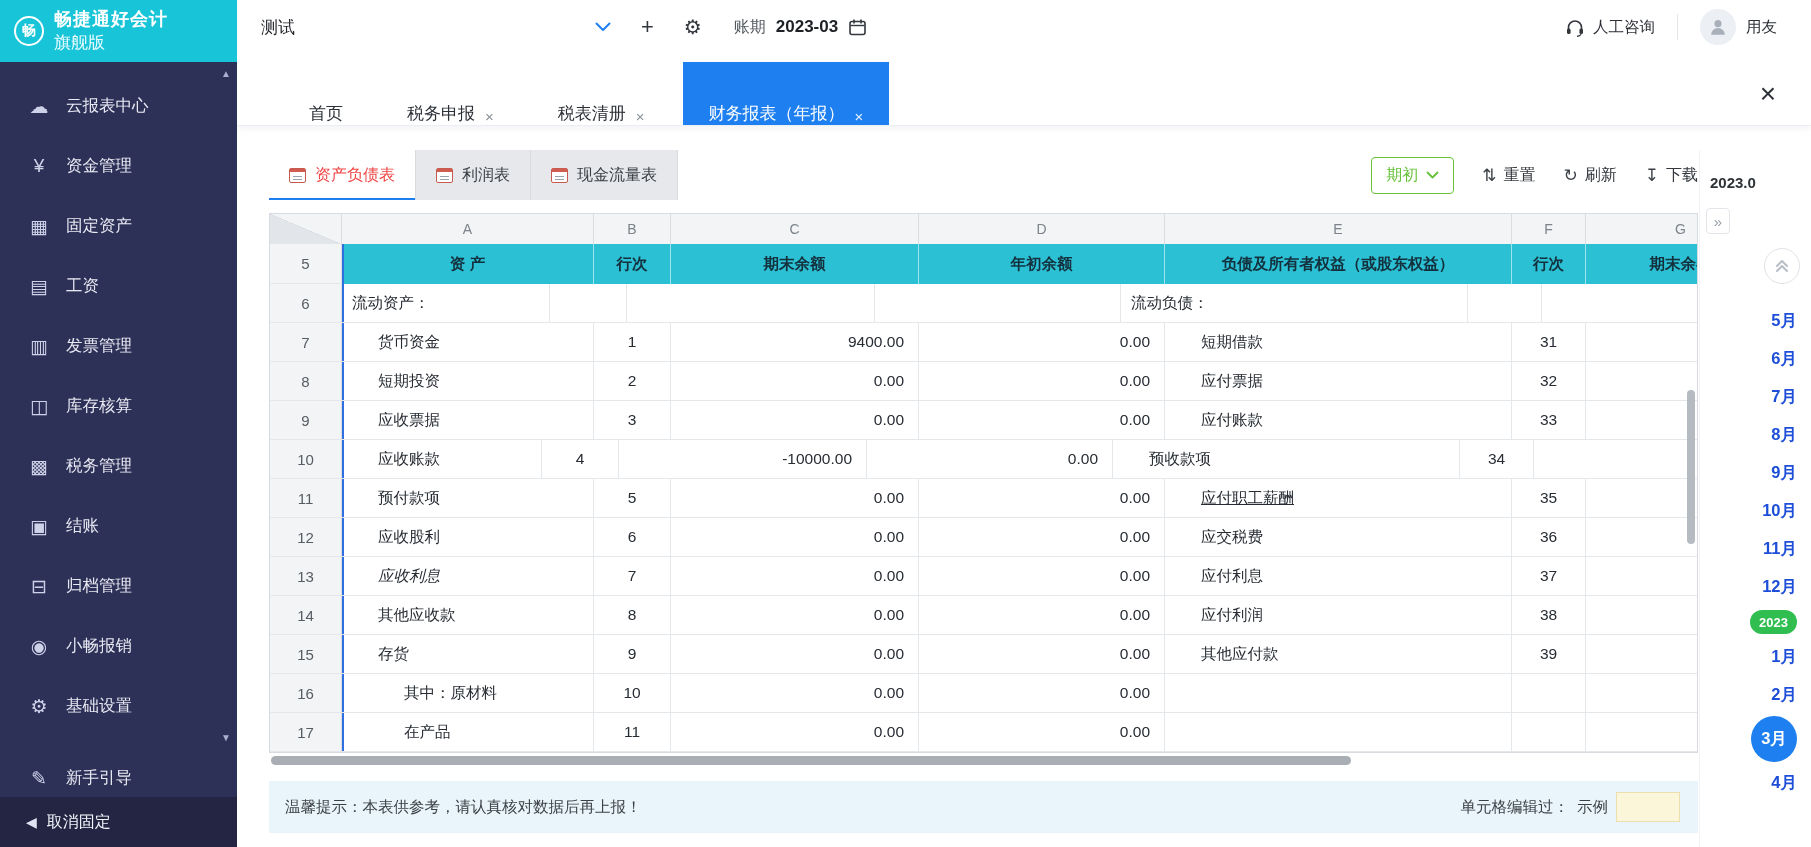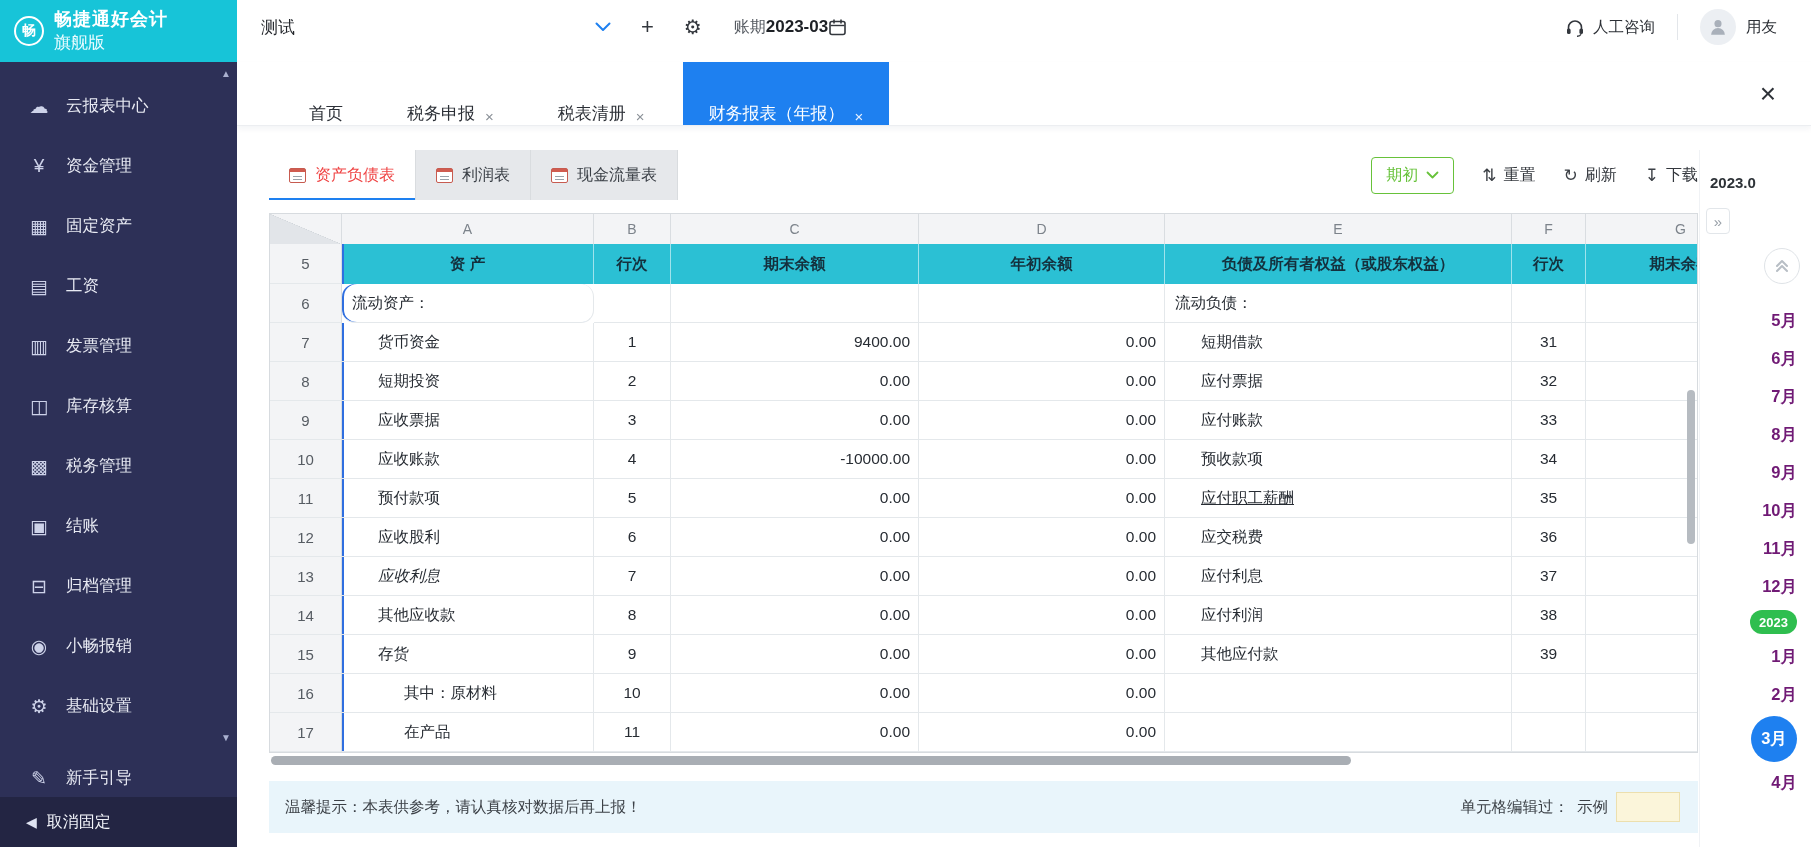--- a/index.html
+++ b/index.html
@@ -28,21 +28,21 @@
   .pin-lb{font-size:16px;color:#f2f4fa}
 
   
   .main{margin-left:237px;position:relative;height:100%}
 
   .topbar{height:54px;display:flex;align-items:center;padding-left:24px;padding-right:34px;background:#fff}
   .company{width:350px;display:flex;align-items:center;justify-content:space-between;cursor:pointer}
   .company-nm{font-size:17px;color:#23262b}
   .icbtn{background:none;border:none;font-size:22px;color:#33373d;margin-left:30px;cursor:pointer;line-height:1}
   .icbtn.gear{font-size:20px}
-  .period{display:flex;align-items:center;margin-left:32px;cursor:pointer}
+  .period{display:flex;align-items:center;gap:10px;margin-left:32px;cursor:pointer}
   .p-lb{font-size:16px;color:#555a61}
   .p-val{font-size:17px;font-weight:bold;color:#1d2025}
   .right-grp{margin-left:auto;display:flex;align-items:center}
   .support{display:flex;align-items:center;gap:8px;cursor:pointer;font-size:15.5px;color:#2c3036}
   .vdiv{width:1px;height:26px;background:#e3e6ea;margin:0 22px}
   .avatar{width:36px;height:36px;border-radius:50%;background:#eceff3;display:flex;align-items:center;justify-content:center;cursor:pointer;overflow:hidden}
   .uname{font-size:15.5px;color:#2c3036;margin-left:10px;cursor:pointer}
 
   .tabbar{height:64px;margin-top:8px;display:flex;align-items:stretch;padding-left:46px;background:#fff;border-bottom:1px solid #eceef1;box-shadow:0 3px 6px rgba(20,40,70,.05)}
   .tab{display:flex;align-items:flex-end;gap:10px;padding:0 26px;margin-right:12px;font-size:17px;color:#2b2f36;cursor:pointer;white-space:nowrap}
@@ -71,36 +71,36 @@
   .lt{flex:none;display:flex;align-items:center;justify-content:center;color:#7c838b;font-size:14px;border-right:1px solid #d9dde1;cursor:pointer}
   .grow{display:flex;height:39px;background:#fff;width:1506px}
   .grow.hdr{height:40px;background:#2bc0d4}
   .rn{width:72px;flex:none;background:#f3f4f6;display:flex;align-items:center;justify-content:center;color:#565c63;font-size:15px;border-right:1px solid #d9dde1;border-bottom:1px solid #e4e8eb;cursor:pointer}
   .cell{flex:none;display:flex;align-items:center;justify-content:center;font-size:15.5px;color:#272c33;border-right:1px solid #e4e8eb;border-bottom:1px solid #e4e8eb;overflow:hidden;white-space:nowrap;cursor:cell}
   .grow .cell:nth-child(2){box-shadow:inset 2px 0 0 #2f6fe0}
   .hdr .cell{border-right:1px solid rgba(255,255,255,.55);border-bottom:none;color:#14303d;font-weight:bold}
   .cell.l{justify-content:flex-start;padding-left:10px}
   .cell.l1{justify-content:flex-start;padding-left:36px}
   .cell.l2{justify-content:flex-start;padding-left:62px}
-  .cell.r{justify-content:flex-end;padding-right:8px}
+  .cell.r{justify-content:flex-end;padding-right:14px}
   .vthumb{position:absolute;right:2px;top:176px;width:8px;height:154px;background:#b6bbc1;border-radius:4px;cursor:pointer}
   .hscroll{width:1429px;height:14px;display:flex;align-items:center;background:#fff;cursor:pointer}
   .hthumb{margin-left:2px;width:1080px;height:9px;background:#a9aeb4;border-radius:5px}
 
   .footerbar{margin-top:14px;width:1429px;height:52px;background:#e9f5fb;display:flex;align-items:center;padding:0 18px 0 16px;font-size:15.5px;color:#3c4147}
   .f-right{margin-left:auto;display:flex;align-items:center;gap:8px}
   .swatch{width:64px;height:30px;background:#fbf5da;border:1px solid #ecdfae}
 
   
   .rail{position:absolute;top:150px;right:0;bottom:0;width:112px;background:#fff;border-left:1px solid #f0f2f5;overflow:hidden;z-index:4}
   .rail-title{position:absolute;top:24px;left:10px;font-size:15px;font-weight:bold;color:#2e3338;white-space:nowrap;overflow:hidden;max-width:100px}
   .rail-expand{position:absolute;left:6px;top:58px;width:24px;height:26px;background:#fff;border:1px solid #e2e6ea;border-radius:4px;color:#98a0a8;font-size:15px;display:flex;align-items:center;justify-content:center;cursor:pointer}
   .rail-top{position:absolute;top:98px;left:64px;width:36px;height:36px;border:1px solid #dfe3e7;border-radius:50%;display:flex;align-items:center;justify-content:center;cursor:pointer;background:#fff}
   .months{position:absolute;top:152px;right:14px;display:flex;flex-direction:column;align-items:flex-end}
-  .month{height:38px;display:flex;align-items:center;font-size:16.5px;font-weight:bold;color:#701a75;cursor:pointer}
+  .month{height:38px;display:flex;align-items:center;font-size:16.5px;font-weight:bold;color:#1d4ed8;cursor:pointer}
   .month.badge{height:24px;background:#2fbe4f;color:#fff;font-size:13px;border-radius:12px;padding:0 9px;margin:4px 0;align-items:center}
   .month.active{width:46px;height:46px;background:#1e80f0;color:#fff;border-radius:50%;justify-content:center;margin:2px 0}
   svg{display:block}
 </style>
 </head>
 <body>
 
 <div class="app">
 
   <aside class="sidebar">
@@ -288,21 +288,21 @@
               <div class="cell c" style="width: 252px;">资 产</div>
               <div class="cell c" style="width: 77px;">行次</div>
               <div class="cell c" style="width: 248px;">期末余额</div>
               <div class="cell c" style="width: 246px;">年初余额</div>
               <div class="cell c" style="width: 347px;">负债及所有者权益（或股东权益）</div>
               <div class="cell c" style="width: 74px;">行次</div>
               <div class="cell c" style="width: 190px;">期末余额</div>
             </div>
             <div class="grow">
               <div class="rn">6</div>
-              <div class="cell l" style="width: 252px; border-radius: 13px;">流动资产：</div>
+              <div class="cell l" style="width: 208px;">流动资产：</div>
               <div class="cell c" style="width: 77px;"></div>
               <div class="cell r" style="width: 248px;"></div>
               <div class="cell r" style="width: 246px;"></div>
               <div class="cell l" style="width: 347px;">流动负债：</div>
               <div class="cell c" style="width: 74px;"></div>
               <div class="cell c" style="width: 190px;"></div>
             </div>
             <div class="grow">
               <div class="rn">7</div>
               <div class="cell l1" style="width: 252px;">货币资金</div>
@@ -328,21 +328,21 @@
               <div class="cell l1" style="width: 252px;">应收票据</div>
               <div class="cell c" style="width: 77px;">3</div>
               <div class="cell r" style="width: 248px;">0.00</div>
               <div class="cell r" style="width: 246px;">0.00</div>
               <div class="cell l1" style="width: 347px;">应付账款</div>
               <div class="cell c" style="width: 74px;">33</div>
               <div class="cell c" style="width: 190px;"></div>
             </div>
             <div class="grow">
               <div class="rn">10</div>
-              <div class="cell l1" style="width: 252px;">应收账款</div>
+              <div class="cell l1" style="width: 200px;">应收账款</div>
               <div class="cell c" style="width: 77px;">4</div>
               <div class="cell r" style="width: 248px;">-10000.00</div>
               <div class="cell r" style="width: 246px;">0.00</div>
               <div class="cell l1" style="width: 347px;">预收款项</div>
               <div class="cell c" style="width: 74px;">34</div>
               <div class="cell c" style="width: 190px;"></div>
             </div>
             <div class="grow">
               <div class="rn">11</div>
               <div class="cell l1" style="width: 252px;">预付款项</div>

